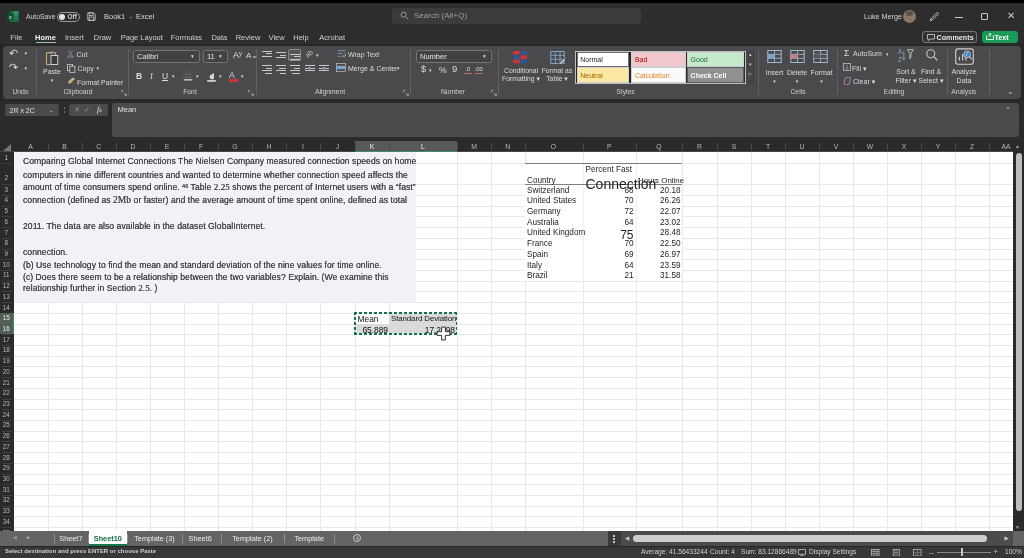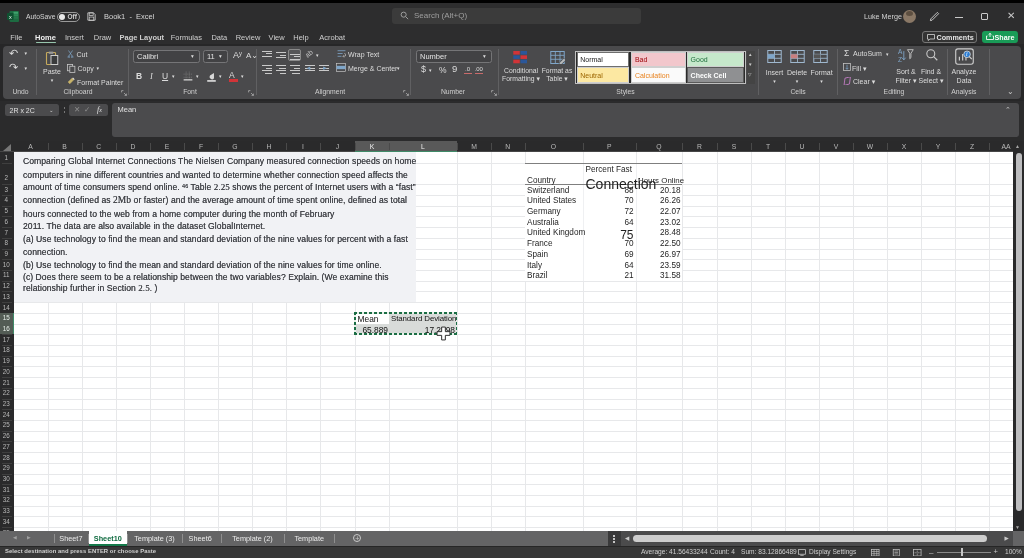--- a/index.html
+++ b/index.html
@@ -47,38 +47,38 @@
 <svg class="a" style="left:929px;top:11px" width="11" height="11" viewBox="0 0 16 16">
 <path d="M2 14l2.5-.6L14 3.9 12.1 2 2.6 11.5z" fill="none" stroke="#c9c9c9" stroke-width="1.4"></path>
     </svg>
 <div class="a" style="left:955px;top:16.5px;width:8px;height:1.4px;background:#c9c9c9"></div>
 <div class="a" style="left:981px;top:12.5px;width:7px;height:7px;border:1.3px solid #c9c9c9;border-radius:1px"></div>
 <div class="t" style="left:1007px;top:11px;font-size:10px;color:#c9c9c9">✕</div>
 <div class="t c" style="left:-13.600000000000001px;top:33.5px;width:60px;font-size:7.5px;font-weight:400;color:#cfcfcf">File</div>
 <div class="t c" style="left:15.399999999999999px;top:33.5px;width:60px;font-size:7.5px;font-weight:700;color:#f0f0f0">Home</div>
 <div class="t c" style="left:44.400000000000006px;top:33.5px;width:60px;font-size:7.5px;font-weight:400;color:#cfcfcf">Insert</div>
 <div class="t c" style="left:72.5px;top:33.5px;width:60px;font-size:7.5px;font-weight:400;color:#cfcfcf">Draw</div>
-<div class="t c" style="left:111.80000000000001px;top:33.5px;width:60px;font-size:7.5px;font-weight:700;color:#cfcfcf">Page Layout</div>
+<div class="t c" style="left:111.80000000000001px;top:33.5px;width:60px;font-size:7.5px;font-weight:400;color:#cfcfcf">Page Layout</div>
 <div class="t c" style="left:156.3px;top:33.5px;width:60px;font-size:7.5px;font-weight:400;color:#cfcfcf">Formulas</div>
 <div class="t c" style="left:189.3px;top:33.5px;width:60px;font-size:7.5px;font-weight:400;color:#cfcfcf">Data</div>
 <div class="t c" style="left:218px;top:33.5px;width:60px;font-size:7.5px;font-weight:400;color:#cfcfcf">Review</div>
 <div class="t c" style="left:246.60000000000002px;top:33.5px;width:60px;font-size:7.5px;font-weight:400;color:#cfcfcf">View</div>
 <div class="t c" style="left:271px;top:33.5px;width:60px;font-size:7.5px;font-weight:400;color:#cfcfcf">Help</div>
 <div class="t c" style="left:302.2px;top:33.5px;width:60px;font-size:7.5px;font-weight:400;color:#cfcfcf">Acrobat</div>
 <div class="a" style="left:35.5px;top:41.6px;width:20px;height:1.6px;background:#97c5ad;border-radius:1px"></div>
 <div class="a" style="left:922px;top:31px;width:55px;height:11.5px;border:1px solid #777;border-radius:3px;background:#333"></div>
 <svg class="a" style="left:927px;top:33.5px" width="8" height="7" viewBox="0 0 16 14">
 <path d="M1 1h14v9H6l-3.5 3v-3H1z" fill="none" stroke="#d6d6d6" stroke-width="1.6"></path>
     </svg>
 <div class="t" style="left:936.5px;top:34.3px;font-size:7.2px;color:#e6e6e6;font-weight:700">Comments</div>
 <div class="a" style="left:981.5px;top:31px;width:36px;height:11.5px;border-radius:3px;background:#199b57"></div>
 <svg class="a" style="left:985.5px;top:33.3px" width="8" height="7" viewBox="0 0 16 14">
 <path d="M8 8 L8 1 M5 3.5 L8 0.7 L11 3.5 M3 6 H1 v7 h14 V6 h-2" fill="none" stroke="#fff" stroke-width="1.7"></path>
     </svg>
-<div class="t" style="left:994.5px;top:34.3px;font-size:7.2px;color:#fff;font-weight:700">Share</div>
+<div class="t" style="left:994.5px;top:34.3px;font-size:7.2px;color:#fff;font-weight:700">Text</div>
 <div class="a" style="left:3px;top:45.5px;width:1018px;height:53.5px;background:#4a4a4c;border-radius:4px"></div>
 <div class="vln" style="left:35.5px;top:49px;height:46px;background:#606062"></div>
 <div class="vln" style="left:127.5px;top:49px;height:46px;background:#606062"></div>
 <div class="vln" style="left:255.5px;top:49px;height:46px;background:#606062"></div>
 <div class="vln" style="left:409.5px;top:49px;height:46px;background:#606062"></div>
 <div class="vln" style="left:497.5px;top:49px;height:46px;background:#606062"></div>
 <div class="vln" style="left:757.5px;top:49px;height:46px;background:#606062"></div>
 <div class="vln" style="left:836.5px;top:49px;height:46px;background:#606062"></div>
 <div class="vln" style="left:946.5px;top:49px;height:46px;background:#606062"></div>
 <div class="vln" style="left:988.5px;top:49px;height:46px;background:#606062"></div>
@@ -433,23 +433,21 @@
 <div class="hln" style="left:0;top:364.4px;width:999.5px;background:#e7e8ea"></div>
 <div class="hln" style="left:0;top:375.1px;width:999.5px;background:#e7e8ea"></div>
 <div class="a" style="left:511.0px;top:11.400000000000006px;width:157.5px;height:117.29999999999998px;background:#fff"></div>
 <div class="vln" style="left:569.0px;top:11.400000000000006px;height:117.29999999999998px;background:#eff0f2"></div>
 <div class="vln" style="left:622.5px;top:11.400000000000006px;height:117.29999999999998px;background:#eff0f2"></div>
 <div class="a" style="left:0;top:0;width:402.5px;height:150.0px;background:#f1f2f5"></div>
 <div class="t" style="left:9.5px;top:18.599999999999994px;font-size:8.6px;color:#43454a;letter-spacing:0.05px;text-shadow:0 0 0.5px #43454a">computers in nine different countries and wanted to determine whether connection speed affects the</div>
 <div class="t" style="left:9.5px;top:5.400000000000006px;font-size:8.6px;color:#43454a;letter-spacing:0.05px;text-shadow:0 0 0.5px #43454a">Comparing Global Internet Connections The Nielsen Company measured connection speeds on home</div>
 <div class="t" style="left:9.5px;top:31.400000000000006px;font-size:8.6px;color:#43454a;letter-spacing:0.05px;text-shadow:0 0 0.5px #43454a">amount of time consumers spend online. <span style="font-size:5.5px;vertical-align:2px">46</span> Table <span class="sf">2.25</span> shows the percent of Internet users with a “fast”</div>
 <div class="t" style="left:9.5px;top:44.30000000000001px;font-size:8.6px;color:#43454a;letter-spacing:0.05px;text-shadow:0 0 0.5px #43454a">connection (defined as <span class="sf" style="font-size:9.5px">2Mb</span> or faster) and the average amount of time spent online, defined as total</div>
-<div class="t" style="left:9.5px;top:57.5px;font-size:8.6px;color:#43454a;letter-spacing:0.05px;text-shadow:0 0 0.5px #43454a">hours connected to the web from a home computer during the month of February</div>
 <div class="t" style="left:9.5px;top:70.19999999999999px;font-size:8.6px;color:#43454a;letter-spacing:0.05px;text-shadow:0 0 0.5px #43454a">2011. The data are also available in the dataset GlobalInternet.</div>
-<div class="t" style="left:9.5px;top:83.19999999999999px;font-size:8.6px;color:#43454a;letter-spacing:0.05px;text-shadow:0 0 0.5px #43454a">(a) Use technology to find the mean and standard deviation of the nine values for percent with a fast</div>
 <div class="t" style="left:9.5px;top:96.19999999999999px;font-size:8.6px;color:#43454a;letter-spacing:0.05px;text-shadow:0 0 0.5px #43454a">connection.</div>
 <div class="t" style="left:9.5px;top:109.19999999999999px;font-size:8.6px;color:#43454a;letter-spacing:0.05px;text-shadow:0 0 0.5px #43454a">(b) Use technology to find the mean and standard deviation of the nine values for time online.</div>
 <div class="t" style="left:9.5px;top:120.5px;font-size:8.6px;color:#43454a;letter-spacing:0.05px;text-shadow:0 0 0.5px #43454a">(c) Does there seem to be a relationship between the two variables? Explain. (We examine this</div>
 <div class="t" style="left:9.5px;top:132.3px;font-size:8.6px;color:#43454a;letter-spacing:0.05px;text-shadow:0 0 0.5px #43454a">relationship further in Section <span class="sf">2.5.</span> )</div>
 <div class="hln" style="left:511.0px;top:10.599999999999994px;width:157.5px;height:1.5px;background:#7f7f7f"></div>
 <div class="hln" style="left:511.0px;top:32.0px;width:157.5px;height:1.4px;background:#7f7f7f"></div>
 <div class="t" style="left:572.0px;top:13.900000000000006px;font-size:8.2px;color:#1f1f1f">Percent Fast</div>
 <div class="t" style="left:513.5px;top:24.5px;font-size:8.2px;color:#1f1f1f">Country</div>
 <div class="t" style="left:572.0px;top:24.5px;font-size:14px;color:#1f1f1f">Connection</div>
 <div class="t" style="left:624.5px;top:24.5px;font-size:7.9px;color:#1f1f1f">Hours Online</div>

